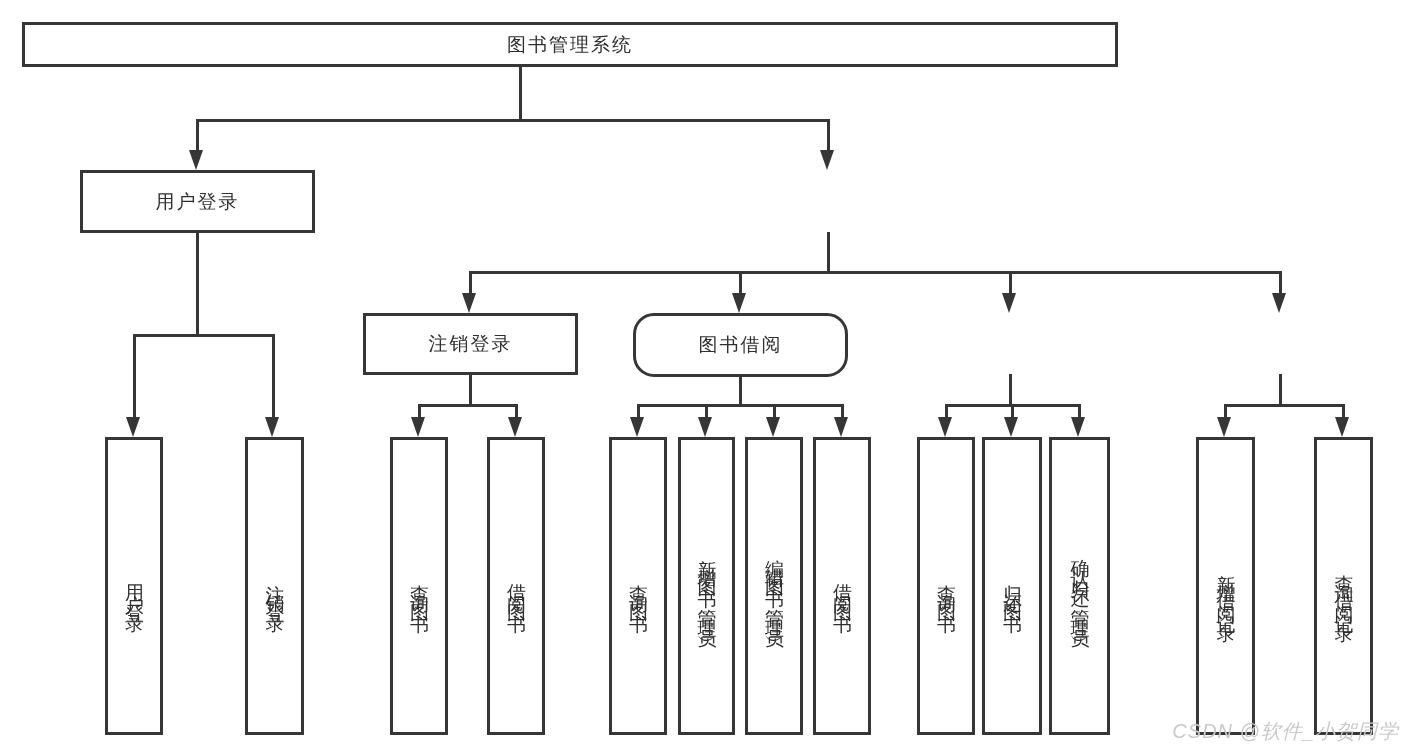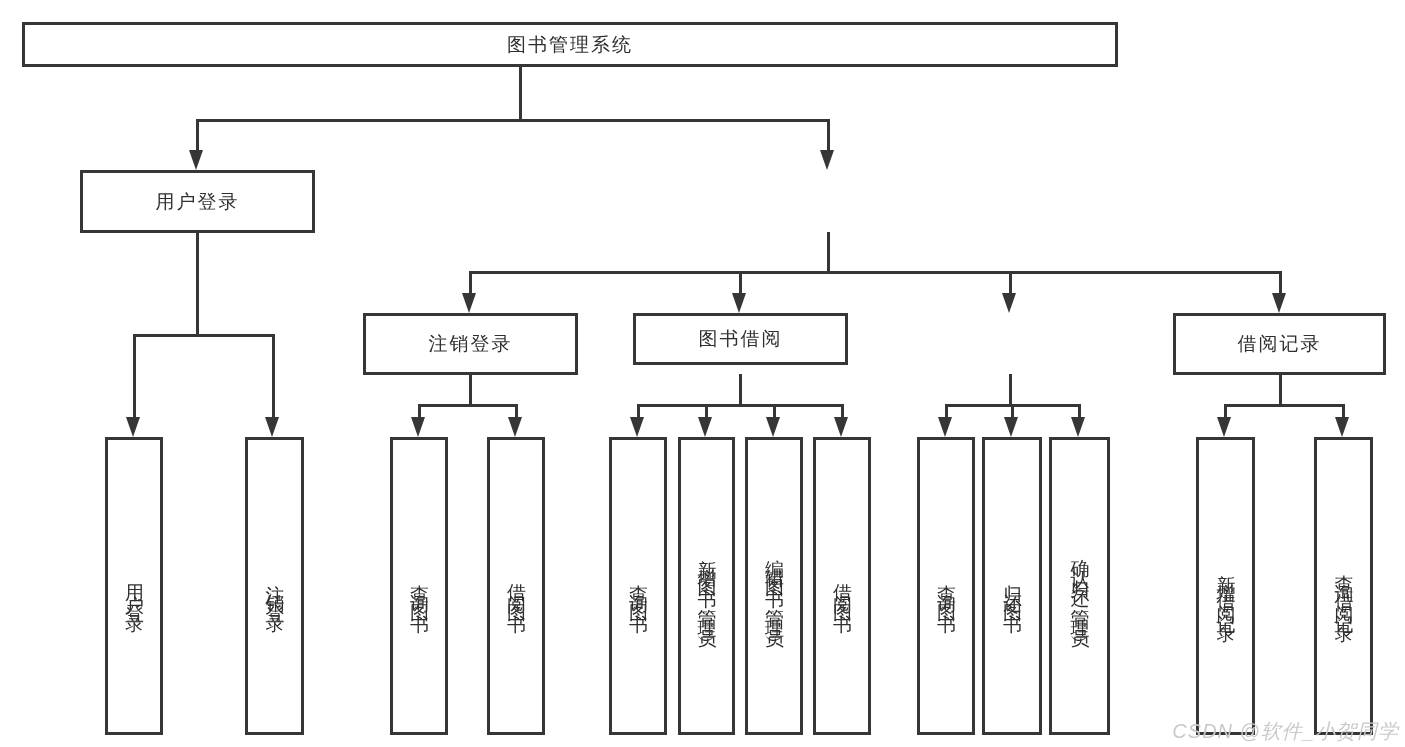--- a/index.html
+++ b/index.html
@@ -53,22 +53,21 @@
 </head>
 <body>
 
 <div class="stage">
 
   <div class="box" style="left:22px;top:22px;width:1096px;height:45px;">图书管理系统</div>
 
   <div class="box" style="left:80px;top:170px;width:235px;height:63px;">用户登录</div>
 
   <div class="box" style="left:363px;top:313px;width:215px;height:62px;">注销登录</div>
-  <div class="box" style="left:633px;top:313px;width:215px;height:52px;">图书借阅</div>
-  <div class="box" style="left:1173px;top:313px;width:213px;height:62px;">借阅记录</div>
+  <div class="box" style="left:633px;top:313px;width:215px;height:64px;border-radius:21px;">图书借阅</div>
 
   <div class="box vbox" style="left:105px;top:437px;width:58px;height:298px;">用户登录</div>
   <div class="box vbox" style="left:245px;top:437px;width:59px;height:298px;">注销登录</div>
 
   <div class="box vbox" style="left:390px;top:437px;width:58px;height:298px;">查询图书</div>
   <div class="box vbox" style="left:487px;top:437px;width:58px;height:298px;">借阅图书</div>
 
   <div class="box vbox" style="left:609px;top:437px;width:58px;height:298px;">查询图书</div>
   <div class="box vbox" style="left:678px;top:437px;width:57px;height:298px;">新增图书（管理员）</div>
   <div class="box vbox" style="left:745px;top:437px;width:58px;height:298px;">编辑图书（管理员）</div>

